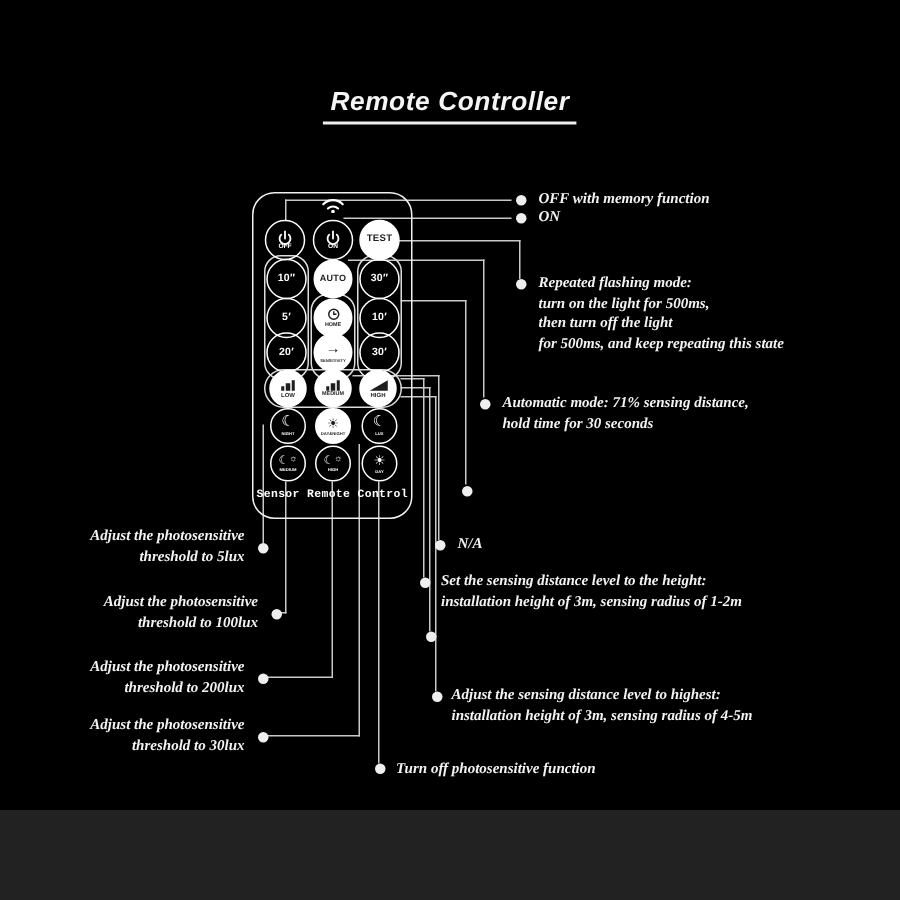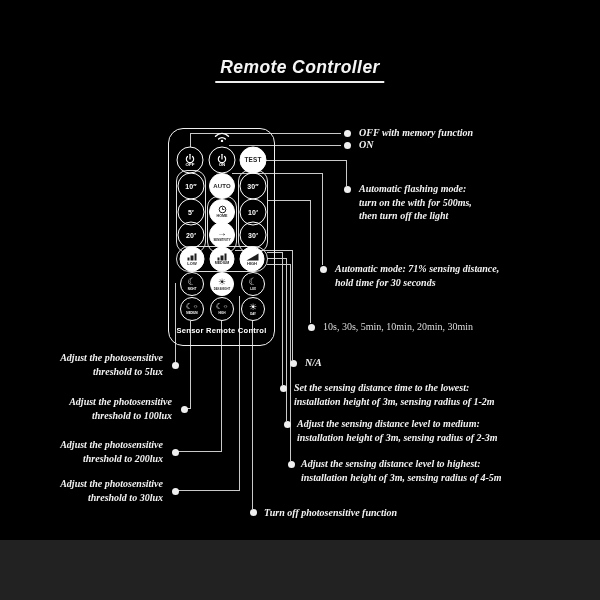--- a/index.html
+++ b/index.html
@@ -24,21 +24,21 @@
   .bl4{font-weight:700;font-size:3.6px;margin-top:1px;}
   .bl3{font-weight:700;font-size:2.8px;margin-top:1px;}
   .bdark{color:#1e1e1e;}
   .glyph{font-size:10px;line-height:1;}
   .glyph-sm{font-size:6px;line-height:1;}
   .combo{display:flex;align-items:flex-start;gap:0px;}
   .bars{display:flex;align-items:flex-end;gap:1px;height:7px;}
   .bars i{display:block;width:2.4px;background:#1e1e1e;}
   .wedge{width:0;height:0;border-left:12px solid transparent;border-bottom:7px solid #1e1e1e;}
   .footer{position:absolute;left:0;right:0;top:195px;text-align:center;color:#fff;
-          font-weight:700;font-size:7.6px;letter-spacing:.25px;}
+          font-weight:700;font-size:7.6px;letter-spacing:.25px;font-family:Liberation Mono, monospace;}
   
   .ln{position:absolute;background:#c9c9c9;}
   .dot{position:absolute;width:7px;height:7px;border-radius:50%;background:#efefef;}
   
   .co{position:absolute;color:#f3f3f3;font-style:italic;font-weight:700;
       font-size:10px;line-height:13.5px;white-space:nowrap;font-family:Liberation Serif, serif;}
   .co-l{text-align:right;}
   .plain{font-style:normal;font-weight:400;color:#dedede;}
 </style>
 </head>
@@ -206,45 +206,41 @@
     <span class="glyph" style="font-size:9px">☀</span>
     <span class="bl3">DAY</span>
   </div>
 
   <div class="footer" style="position:absolute;left:168px;width:107px;top:326px;text-align:center;color:#fff;font-weight:700;font-size:7.6px">Sensor Remote Control</div>
 
   <div class="co" style="left:359px;top:126px">OFF with memory function</div>
   <div class="co" style="left:359px;top:138px">ON</div>
 
   <div class="co" style="left:359px;top:182px">
-    <div>Automatic flashing mode:</div>
-    <div>turn on the with for 500ms,</div>
+    <div>Repeated flashing mode:</div>
+    <div>turn on the light for 500ms,</div>
     <div>then turn off the light</div>
+    <div>for 500ms, and keep repeating this state</div>
   </div>
 
   <div class="co" style="left:335px;top:262px">
     <div>Automatic mode: 71% sensing distance,</div>
     <div>hold time for 30 seconds</div>
   </div>
 
   <div class="co" style="left:323px;top:320px">
-    <div class="plain">10s, 30s, 5min, 10min, 20min, 30min</div>
   </div>
 
   <div class="co" style="left:305px;top:356px">N/A</div>
 
   <div class="co" style="left:294px;top:381px">
-    <div>Set the sensing distance time to the lowest:</div>
+    <div>Set the sensing distance level to the height:</div>
     <div>installation height of 3m, sensing radius of 1-2m</div>
   </div>
 
-  <div class="co" style="left:297px;top:417px">
-    <div>Adjust the sensing distance level to medium:</div>
-    <div>installation height of 3m, sensing radius of 2-3m</div>
-  </div>
 
   <div class="co" style="left:301px;top:457px">
     <div>Adjust the sensing distance level to highest:</div>
     <div>installation height of 3m, sensing radius of 4-5m</div>
   </div>
 
   <div class="co" style="left:264px;top:506px">Turn off photosensitive function</div>
 
   <div class="co co-l" style="right:437px;top:351px">
     <div>Adjust the photosensitive</div>

